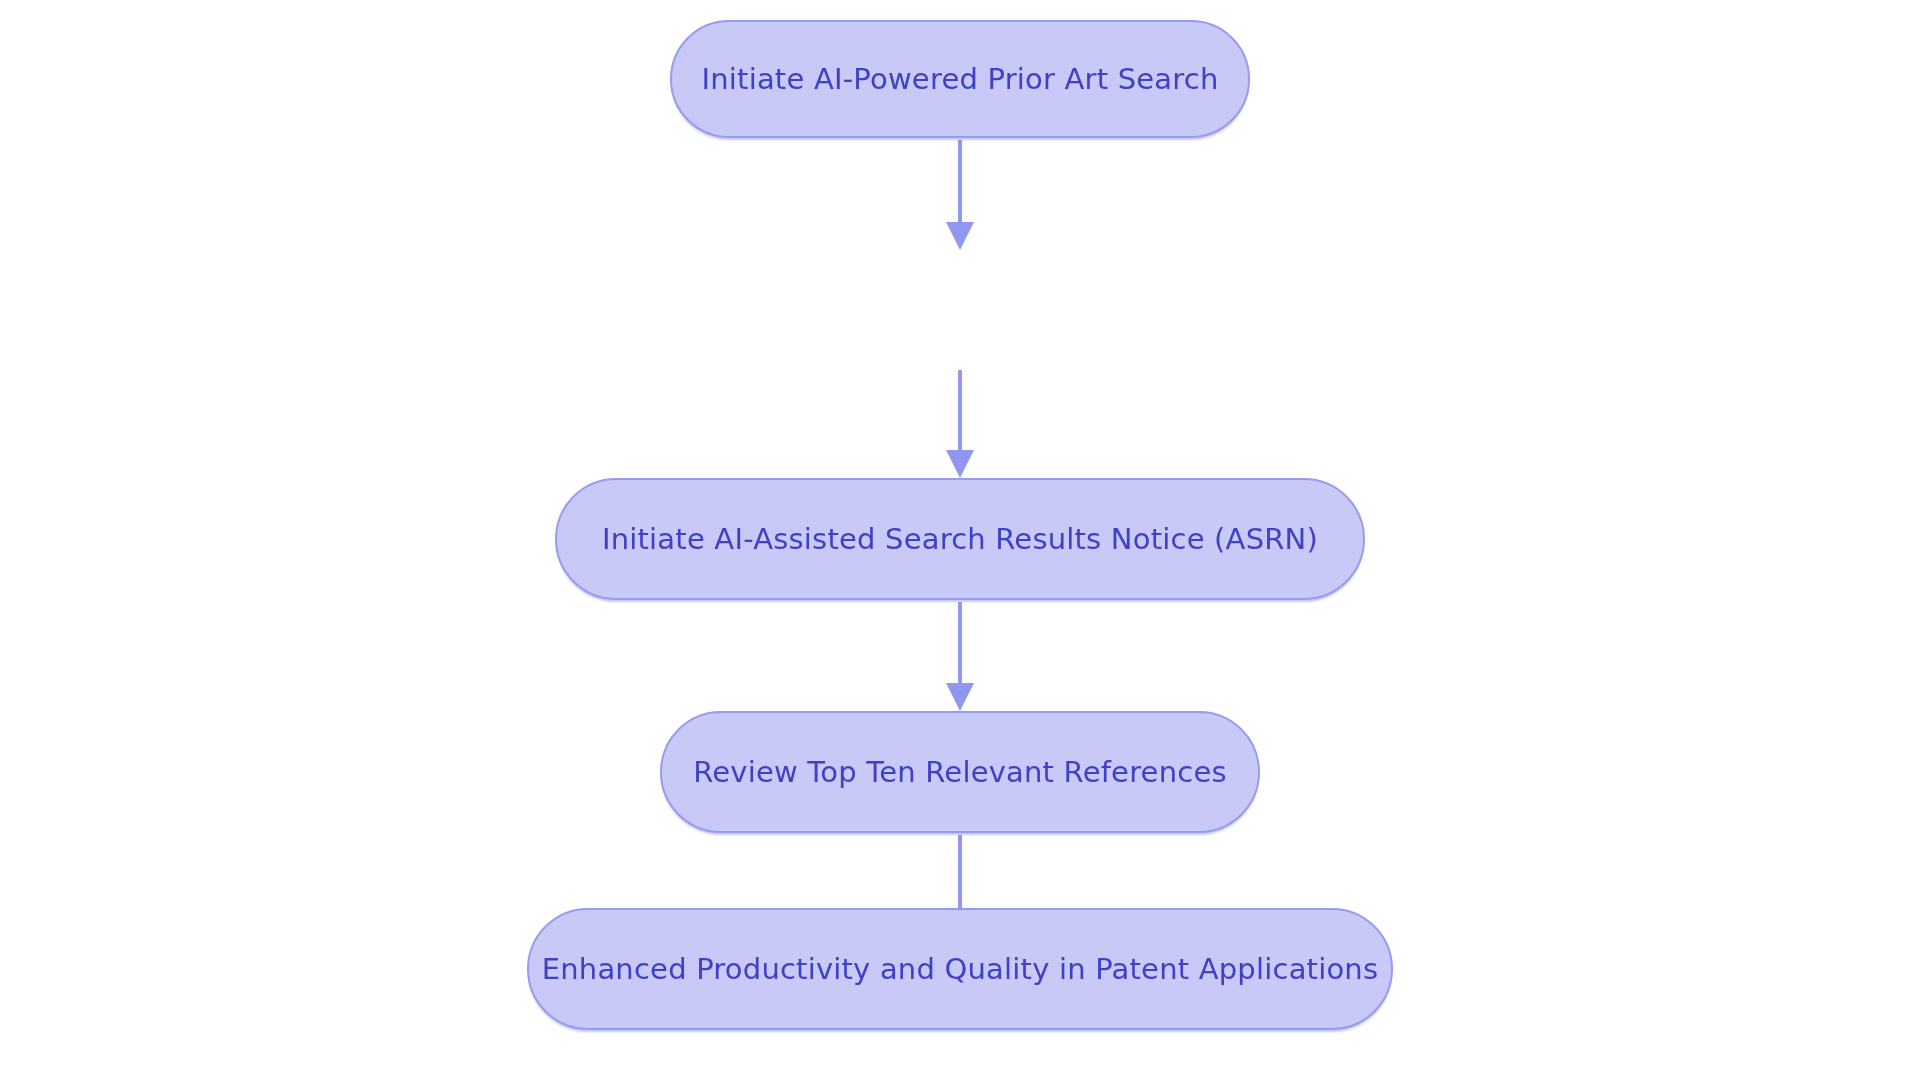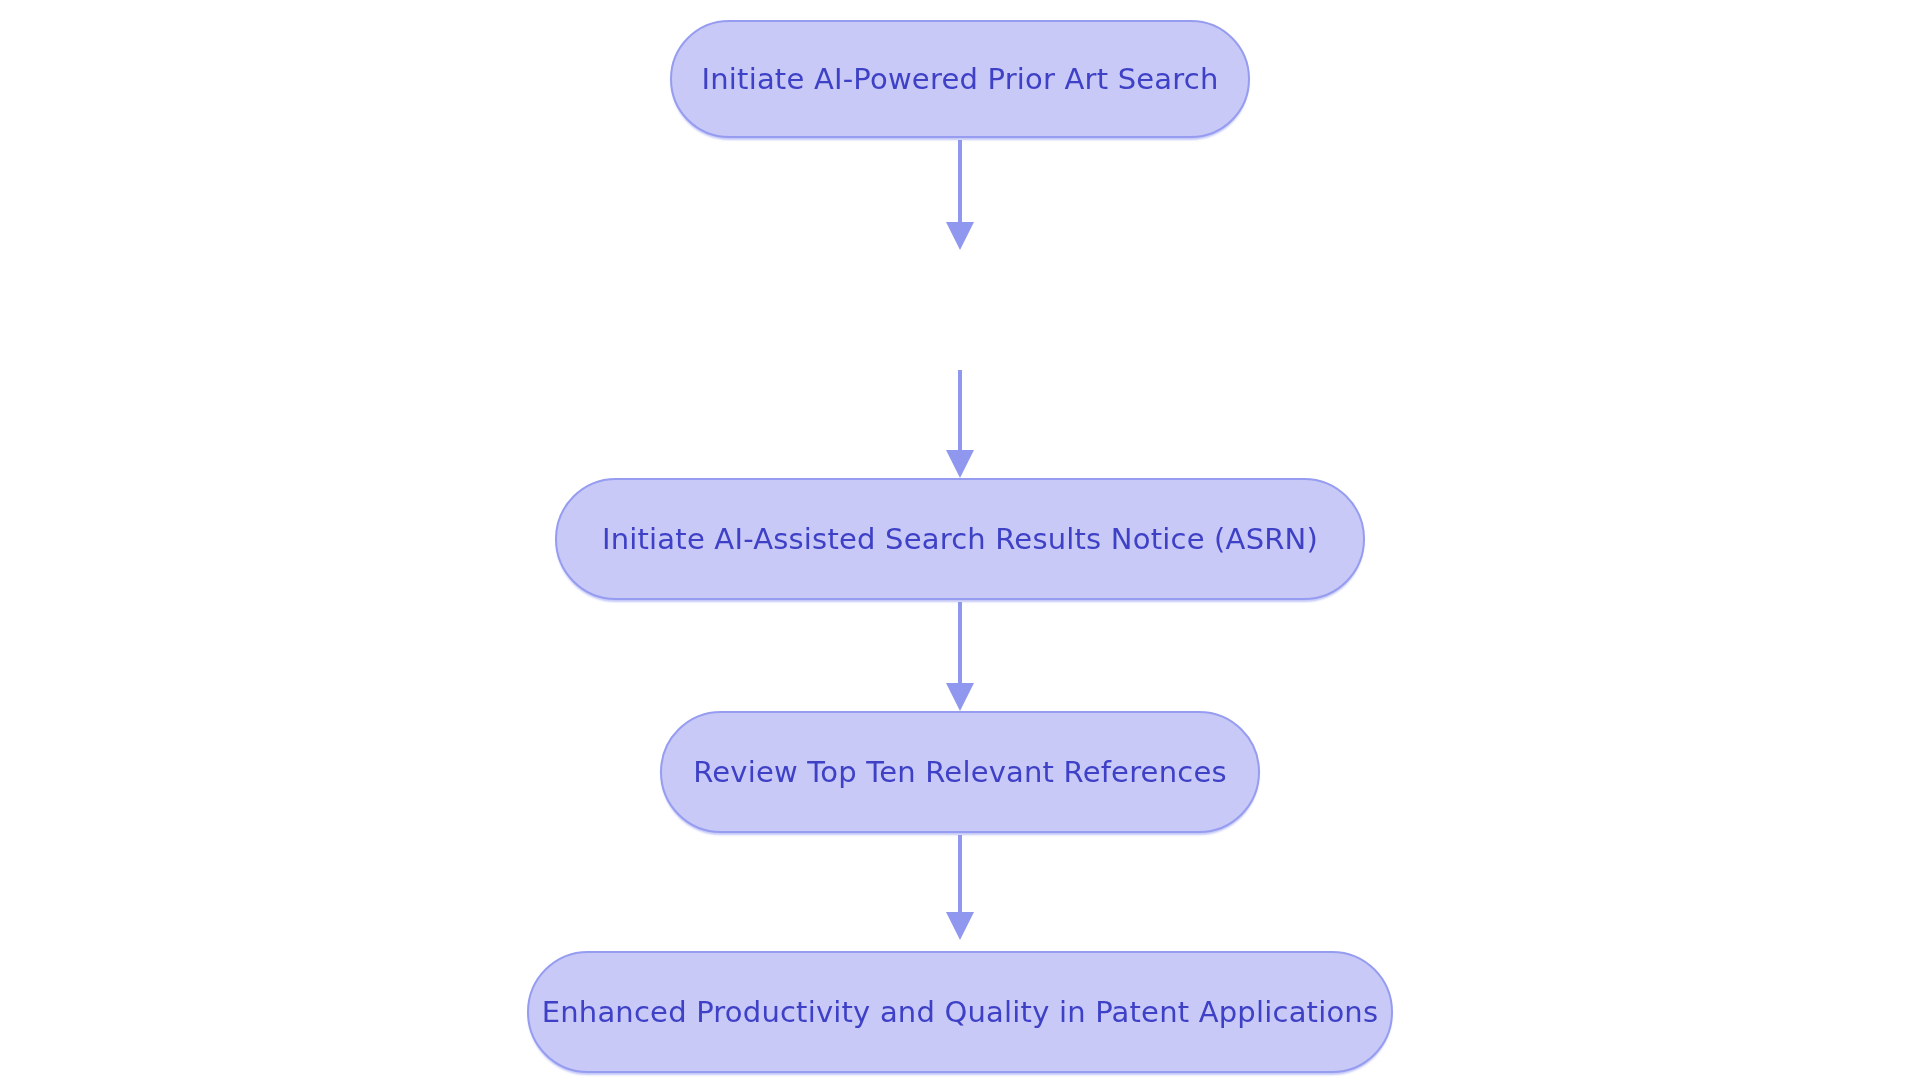--- a/index.html
+++ b/index.html
@@ -32,21 +32,21 @@
     font-size: 29px;
     font-weight: 500;
     letter-spacing: 0.2px;
     text-align: center;
     box-shadow: 0 3px 2px -1px rgba(125, 133, 238, 0.45);
   }
   .node-1 { left: 670px; top: 20px;  width: 580px; height: 118px; }
   .node-2 { left: 715px; top: 250px; width: 490px; height: 118px; }
   .node-3 { left: 555px; top: 478px; width: 810px; height: 122px; }
   .node-4 { left: 660px; top: 711px; width: 600px; height: 122px; }
-  .node-5 { left: 527px; top: 951px; width: 866px; height: 122px; }
+  .node-5 { left: 527px; top: 908px; width: 866px; height: 122px; }
 
   .arrow {
     position: absolute;
     left: 958px;
     width: 4px;
     background: var(--arrow, #9097ee);
   }
   .arrow::after {
     content: "";
     position: absolute;

